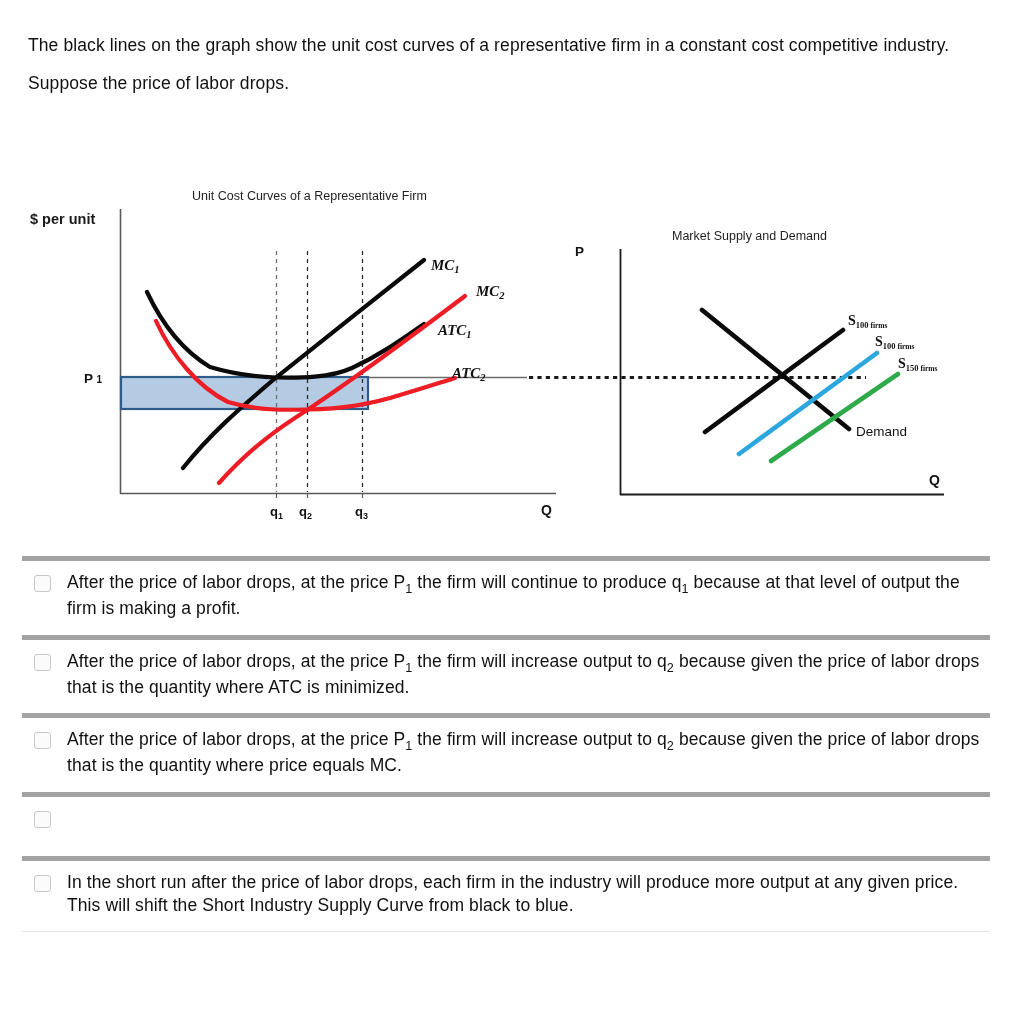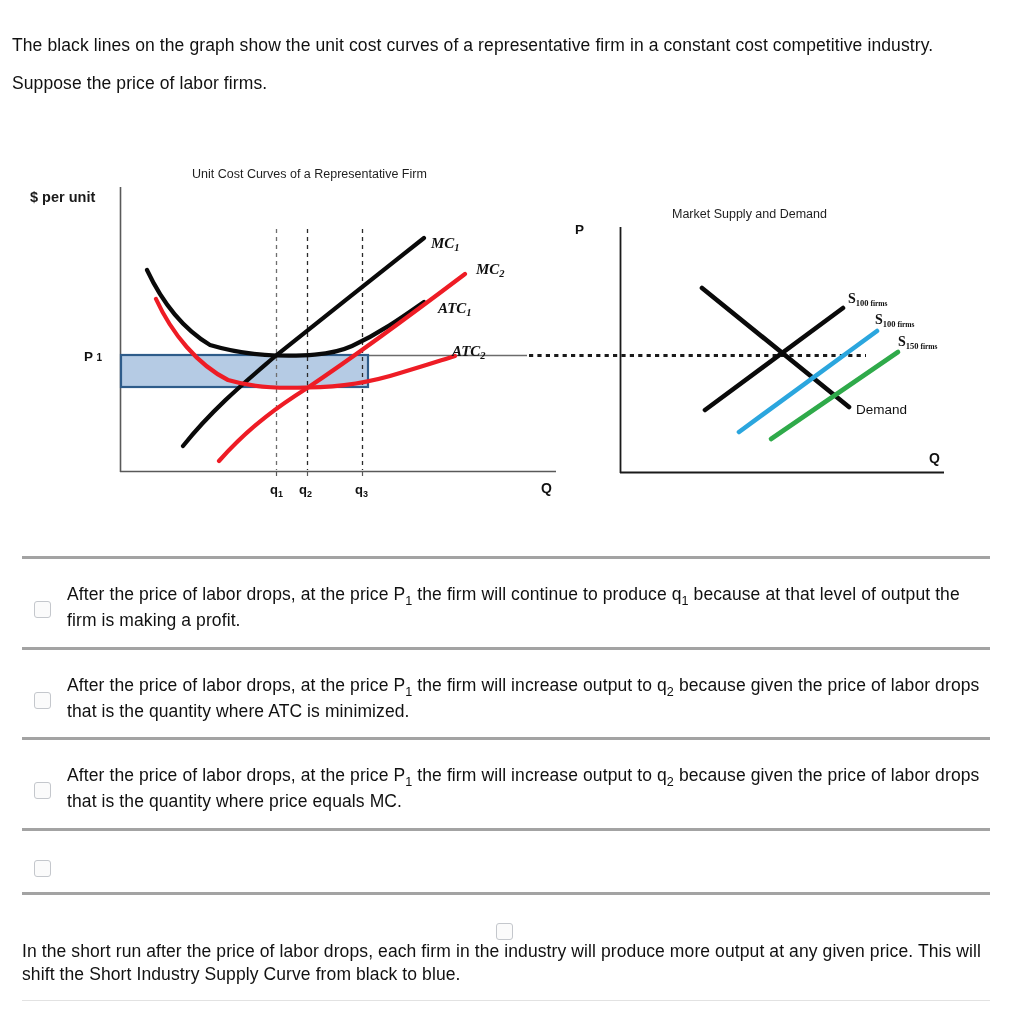--- a/index.html
+++ b/index.html
@@ -12,59 +12,59 @@
     height: 1024px;
     font-family: "Liberation Sans", sans-serif;
     color: #1a1a1a;
     position: relative;
     overflow: hidden;
   }
 
   
   .stem {
     position: absolute;
-    left: 12px;
+    left: 28px;
     top: 34px;
     width: 930px;
   }
   .stem p {
     margin: 0 0 18px 0;
     font-size: 17.5px;
     line-height: 1.28;
     color: #111111;
     letter-spacing: 0.1px;
   }
   .stem p.tight { margin-bottom: 16px; }
   sub { font-size: 0.72em; }
 
   
   .figure {
     position: absolute;
     left: 0;
-    top: 156px;
+    top: 178px;
     width: 1014px;
     height: 350px;
   }
   .figure svg { display: block; }
 
   
   .options {
     position: absolute;
     left: 22px;
     top: 556px;
     width: 968px;
   }
   .option {
     display: flex;
-    align-items: center;
-    border-top: 3px solid #a3a3a3;
-    padding: 24px 0 14px 0;
+    align-items: flex-start;
+    border-top: 5px solid #a3a3a3;
+    padding: 10px 0 14px 0;
     box-sizing: border-box;
   }
-  .option:last-child { border-bottom: 1px solid #e2e2e2; flex-direction: column; }
+  .option:last-child { border-bottom: 1px solid #e2e2e2; }
   .option .chk {
     width: 17px;
     height: 17px;
     min-width: 17px;
     border: 1px solid #c4c7cc;
     border-radius: 3px;
     background: #fbfbfb;
     margin: 4px 16px 0 12px;
     box-sizing: border-box;
   }
@@ -74,21 +74,21 @@
     color: #111111;
     letter-spacing: 0.1px;
   }
   .opt-h1 { min-height: 64px; }
 </style>
 </head>
 <body>
 
 <div class="stem">
   <p class="tight">The black lines on the graph show the unit cost curves of a representative firm in a constant cost competitive industry.</p>
-  <p>Suppose the price of labor firms.</p>
+  <p>Suppose the price of labor drops.</p>
 </div>
 
 <div class="figure">
 <svg width="1014" height="350" viewBox="0 0 1014 350" xmlns="http://www.w3.org/2000/svg">
 
   <text x="192" y="22" font-family="Liberation Sans, sans-serif" font-size="12.5" fill="#1f1f1f">Unit Cost Curves of a Representative Firm</text>
 
   <text x="30" y="46" font-family="Liberation Sans, sans-serif" font-size="14.5" font-weight="bold" fill="#1a1a1a">$ per unit</text>
 
   <line x1="120.5" y1="31" x2="120.5" y2="316" stroke="#595959" stroke-width="1.6"></line>

